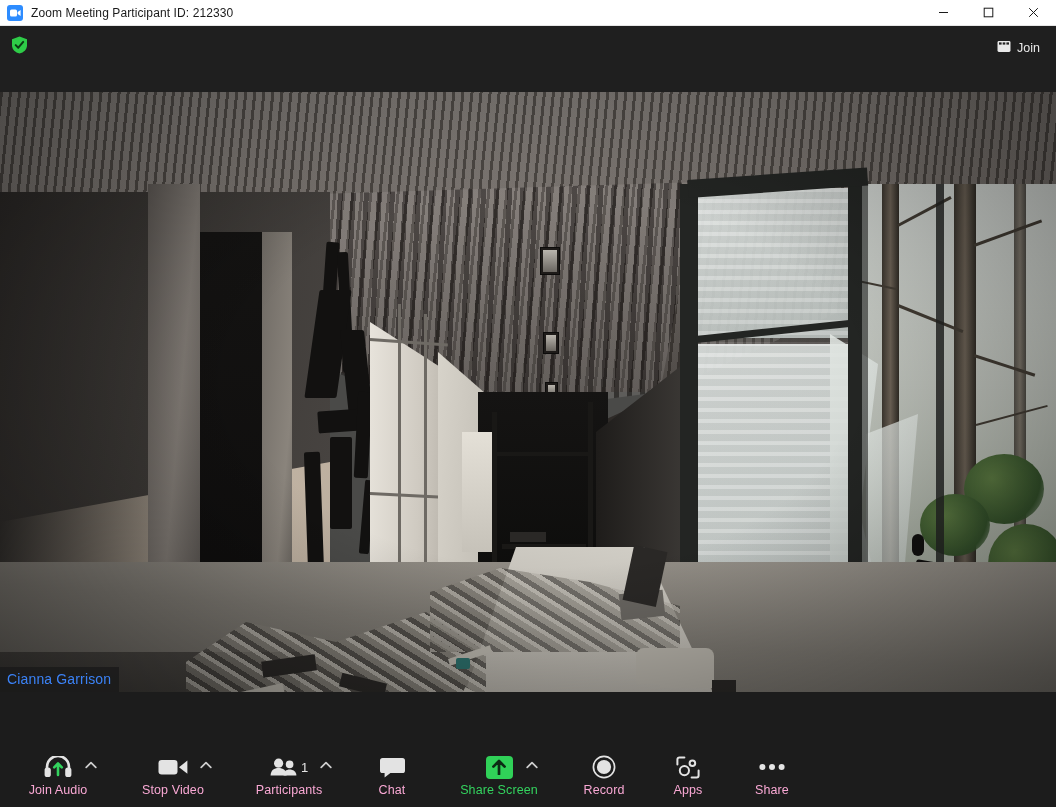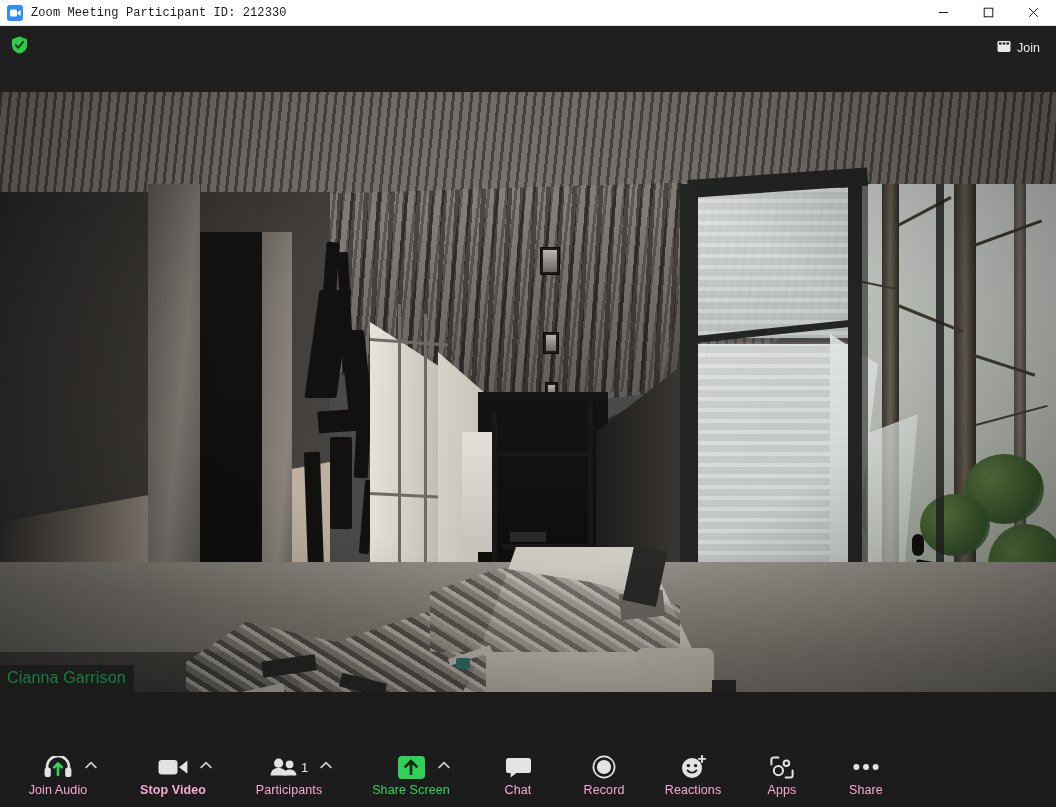--- a/index.html
+++ b/index.html
@@ -22,21 +22,21 @@
   }
   .tb-icon {
     width: 16px; height: 16px; margin-left: 7px; margin-right: 8px;
     background: #2d8cff; border-radius: 3px;
     display: flex; align-items: center; justify-content: center;
     flex: 0 0 auto;
   }
   .tb-icon svg { display: block; }
   .tb-title {
     font-size: 12px; color: #1b1b1b; letter-spacing: .1px;
-    white-space: nowrap; font-family: Liberation Mono, monospace;
+    white-space: nowrap; font-family: Liberation Sans, sans-serif;
   }
   .tb-spacer { flex: 1 1 auto; }
   .wbtn {
     width: 45px; height: 26px; display: flex; align-items: center; justify-content: center;
     flex: 0 0 auto;
   }
   .wbtn svg { display: block; }
 
   
   .header {
@@ -226,21 +226,21 @@
 
   .vignette {
     position: absolute; inset: 0; pointer-events: none;
     background: radial-gradient(ellipse 76% 82% at 52% 48%, rgba(0,0,0,0) 38%, rgba(0,0,0,.55) 100%);
   }
 
   
   .nametag {
     position: absolute; left: 0; bottom: 0;
     background: rgba(26,26,26,.82);
-    color: #15803d; font-size: 16px;
+    color: #3b82f6; font-size: 14px;
     padding: 4px 8px 5px 7px;
     letter-spacing: .15px; white-space: nowrap;
   }
 
   
   .toolbar {
     position: absolute; left: 0; top: 692px; width: 1056px; height: 115px;
     background: #1c1c1c;
   }
   .tb-items {
@@ -451,21 +451,21 @@
       <path d="M14 19 V7.5 M14 7.5 L10.2 11.3 M14 7.5 L17.8 11.3" fill="none" stroke="#33d35e" stroke-width="2.6" stroke-linecap="round" stroke-linejoin="round"></path>
     </svg>
           </div>
           <div class="tb-text">Join Audio</div>
           <div class="caret" style="left: 84px;">
             <svg width="12" height="8" viewBox="0 0 12 8">
               <path d="M1.2 6.4 L6 1.6 L10.8 6.4" fill="none" stroke="#cfcfcf" stroke-width="1.7" stroke-linecap="round" stroke-linejoin="round"></path>
             </svg>
           </div>
         </div>
-        <div class="tb-item" style="width: 114px; font-weight: bold;">
+        <div class="tb-item" style="width: 114px;">
           <div class="tb-glyph">
             <svg width="30" height="18" viewBox="0 0 30 18">
       <rect x="0.5" y="2" width="19" height="14.5" rx="3.2" fill="#e3e3e3"></rect>
       <path d="M21 9.2 L29.4 2.6 V15.8 Z" fill="#e3e3e3"></path>
     </svg>
           </div>
           <div class="tb-text">Stop Video</div>
           <div class="caret" style="left: 83px;">
             <svg width="12" height="8" viewBox="0 0 12 8">
               <path d="M1.2 6.4 L6 1.6 L10.8 6.4" fill="none" stroke="#cfcfcf" stroke-width="1.7" stroke-linecap="round" stroke-linejoin="round"></path>
@@ -482,63 +482,51 @@
     </svg>
             <span class="pcount">1</span>
           </div>
           <div class="tb-text">Participants</div>
           <div class="caret" style="left: 89px;">
             <svg width="12" height="8" viewBox="0 0 12 8">
               <path d="M1.2 6.4 L6 1.6 L10.8 6.4" fill="none" stroke="#cfcfcf" stroke-width="1.7" stroke-linecap="round" stroke-linejoin="round"></path>
             </svg>
           </div>
         </div>
+        <div class="tb-item" style="width: 88px;">
+          <div class="tb-glyph">
+            <svg width="25" height="21" viewBox="0 0 25 21">
+      <path d="M2.6 1 H22.4 A2.6 2.6 0 0 1 25 3.6 V13.4 A2.6 2.6 0 0 1 22.4 16 H10.4 L4.6 20.6 V16 H2.6 A2.6 2.6 0 0 1 0 13.4 V3.6 A2.6 2.6 0 0 1 2.6 1 Z" fill="#e3e3e3"></path>
+    </svg>
+          </div>
+          <div class="tb-text">Chat</div>
+        </div>
         <div class="tb-item" style="width: 126px;">
           <div class="tb-glyph">
             <div class="share-box">
               <svg width="14" height="16" viewBox="0 0 14 16">
       <path d="M7 15.2 V3.4 M7 2 L1.4 7.6 M7 2 L12.6 7.6" fill="none" stroke="#0c2b14" stroke-width="2.7" stroke-linecap="round" stroke-linejoin="round"></path>
     </svg>
             </div>
           </div>
           <div class="tb-text accent">Share Screen</div>
           <div class="caret" style="left: 89px;">
             <svg width="12" height="8" viewBox="0 0 12 8">
               <path d="M1.2 6.4 L6 1.6 L10.8 6.4" fill="none" stroke="#cfcfcf" stroke-width="1.7" stroke-linecap="round" stroke-linejoin="round"></path>
             </svg>
           </div>
         </div>
-        <div class="tb-item" style="width: 88px;">
-          <div class="tb-glyph">
-            <svg width="25" height="21" viewBox="0 0 25 21">
-      <path d="M2.6 1 H22.4 A2.6 2.6 0 0 1 25 3.6 V13.4 A2.6 2.6 0 0 1 22.4 16 H10.4 L4.6 20.6 V16 H2.6 A2.6 2.6 0 0 1 0 13.4 V3.6 A2.6 2.6 0 0 1 2.6 1 Z" fill="#e3e3e3"></path>
-    </svg>
-          </div>
-          <div class="tb-text">Chat</div>
-        </div>
         <div class="tb-item" style="width: 84px; justify-content: center;">
           <div class="tb-glyph">
             <svg width="24" height="24" viewBox="0 0 24 24">
       <circle cx="12" cy="12" r="10.6" fill="none" stroke="#e3e3e3" stroke-width="1.7"></circle>
       <circle cx="12" cy="12" r="7.1" fill="#e3e3e3"></circle>
     </svg>
           </div>
           <div class="tb-text">Record</div>
-        </div>
-        <div class="tb-item" style="width: 94px;">
-          <div class="tb-glyph">
-            <svg width="25" height="24" viewBox="0 0 25 24">
-      <circle cx="11" cy="13" r="10" fill="#e3e3e3"></circle>
-      <circle cx="7.4" cy="10.6" r="1.7" fill="#1c1c1c"></circle>
-      <circle cx="14.6" cy="10.6" r="1.7" fill="#1c1c1c"></circle>
-      <path d="M6.6 15.4 A5.4 5.4 0 0 0 15.4 15.4" fill="none" stroke="#1c1c1c" stroke-width="1.9" stroke-linecap="round"></path>
-      <path d="M21 0.8 V7 M17.9 3.9 H24.1" stroke="#e3e3e3" stroke-width="1.9" stroke-linecap="round"></path>
-    </svg>
-          </div>
-          <div class="tb-text">Reactions</div>
         </div>
         <div class="tb-item" style="width: 84px;">
           <div class="tb-glyph">
             <svg width="24" height="23" viewBox="0 0 24 23">
       <path d="M8.4 1.4 H3.4 A2 2 0 0 0 1.4 3.4 V8.4" fill="none" stroke="#e3e3e3" stroke-width="2" stroke-linecap="round"></path>
       <path d="M15.6 21.6 H20.6 A2 2 0 0 0 22.6 19.6 V14.6" fill="none" stroke="#e3e3e3" stroke-width="2" stroke-linecap="round"></path>
       <circle cx="8.4" cy="14.6" r="4.6" fill="none" stroke="#e3e3e3" stroke-width="2"></circle>
       <circle cx="16.4" cy="7.2" r="2.8" fill="none" stroke="#e3e3e3" stroke-width="2"></circle>
     </svg>
           </div>

